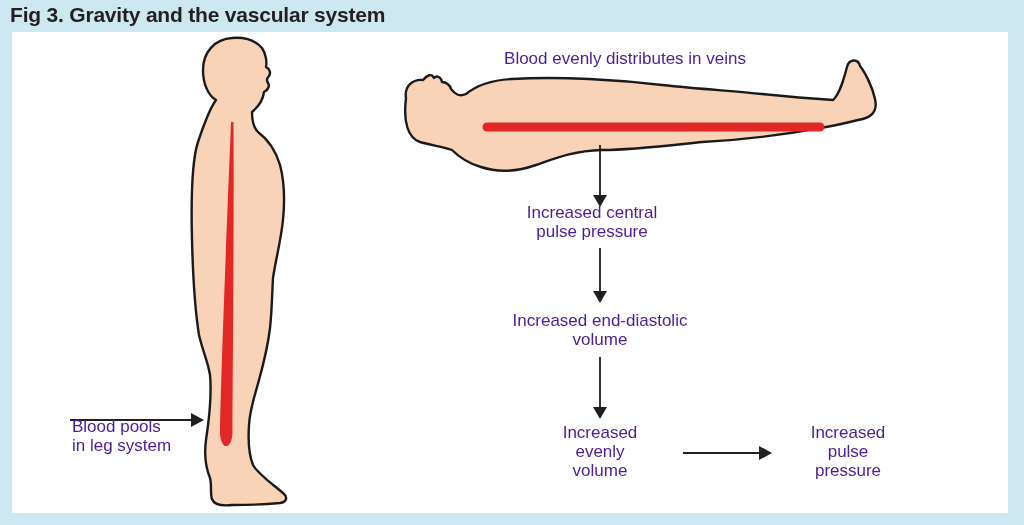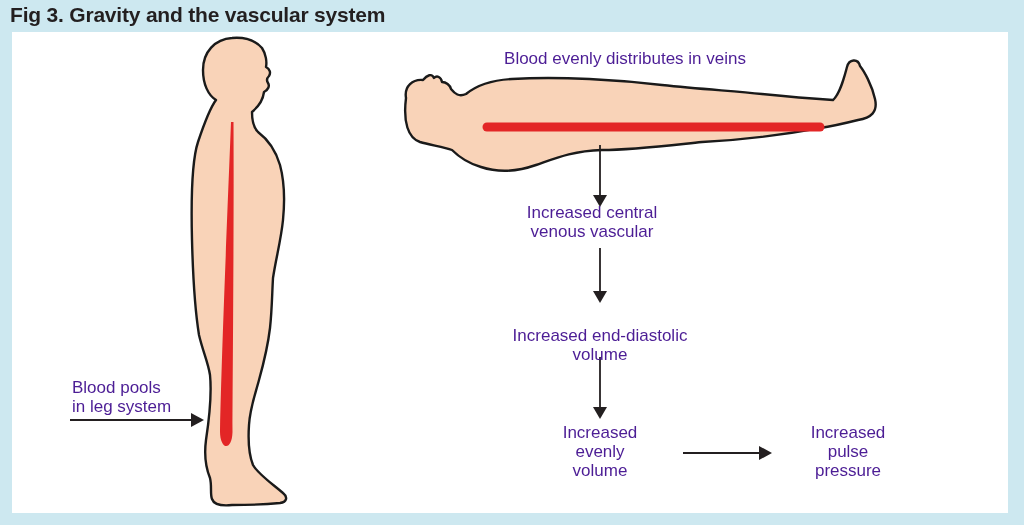--- a/index.html
+++ b/index.html
@@ -25,21 +25,21 @@
     white-space:nowrap;
   }
   svg.art{position:absolute;left:0;top:0;}
   .lbl{
     position:absolute;
     font-size:17px;line-height:19px;
     color:#4c1d95;
     white-space:nowrap;
   }
   .center{transform:translateX(-50%);text-align:center;}
-  .left{text-align:left;}
+  .left{text-align:left;margin-top:39px;}
 </style>
 </head>
 <body>
 
 <div id="canvas">
 
   <div class="title">Fig 3. Gravity and the vascular system</div>
 
   <div class="panel"></div>
 
@@ -122,24 +122,24 @@
 
   <div class="lbl center" style="left:625px;top:49px;">Blood evenly distributes in veins</div>
 
   <div class="lbl left" style="left:72px;top:378px;">
     <div>Blood pools</div>
     <div>in leg system</div>
   </div>
 
   <div class="lbl center" style="left:592px;top:203px;">
     <div>Increased central</div>
-    <div>venous vascular</div>
+    <div>pulse pressure</div>
   </div>
 
-  <div class="lbl center" style="left:600px;top:326px;">
+  <div class="lbl center" style="left:600px;top:311px;">
     <div>Increased end-diastolic</div>
     <div>volume</div>
   </div>
 
   <div class="lbl center" style="left:600px;top:423px;">
     <div>Increased</div>
     <div>evenly</div>
     <div>volume</div>
   </div>
 

